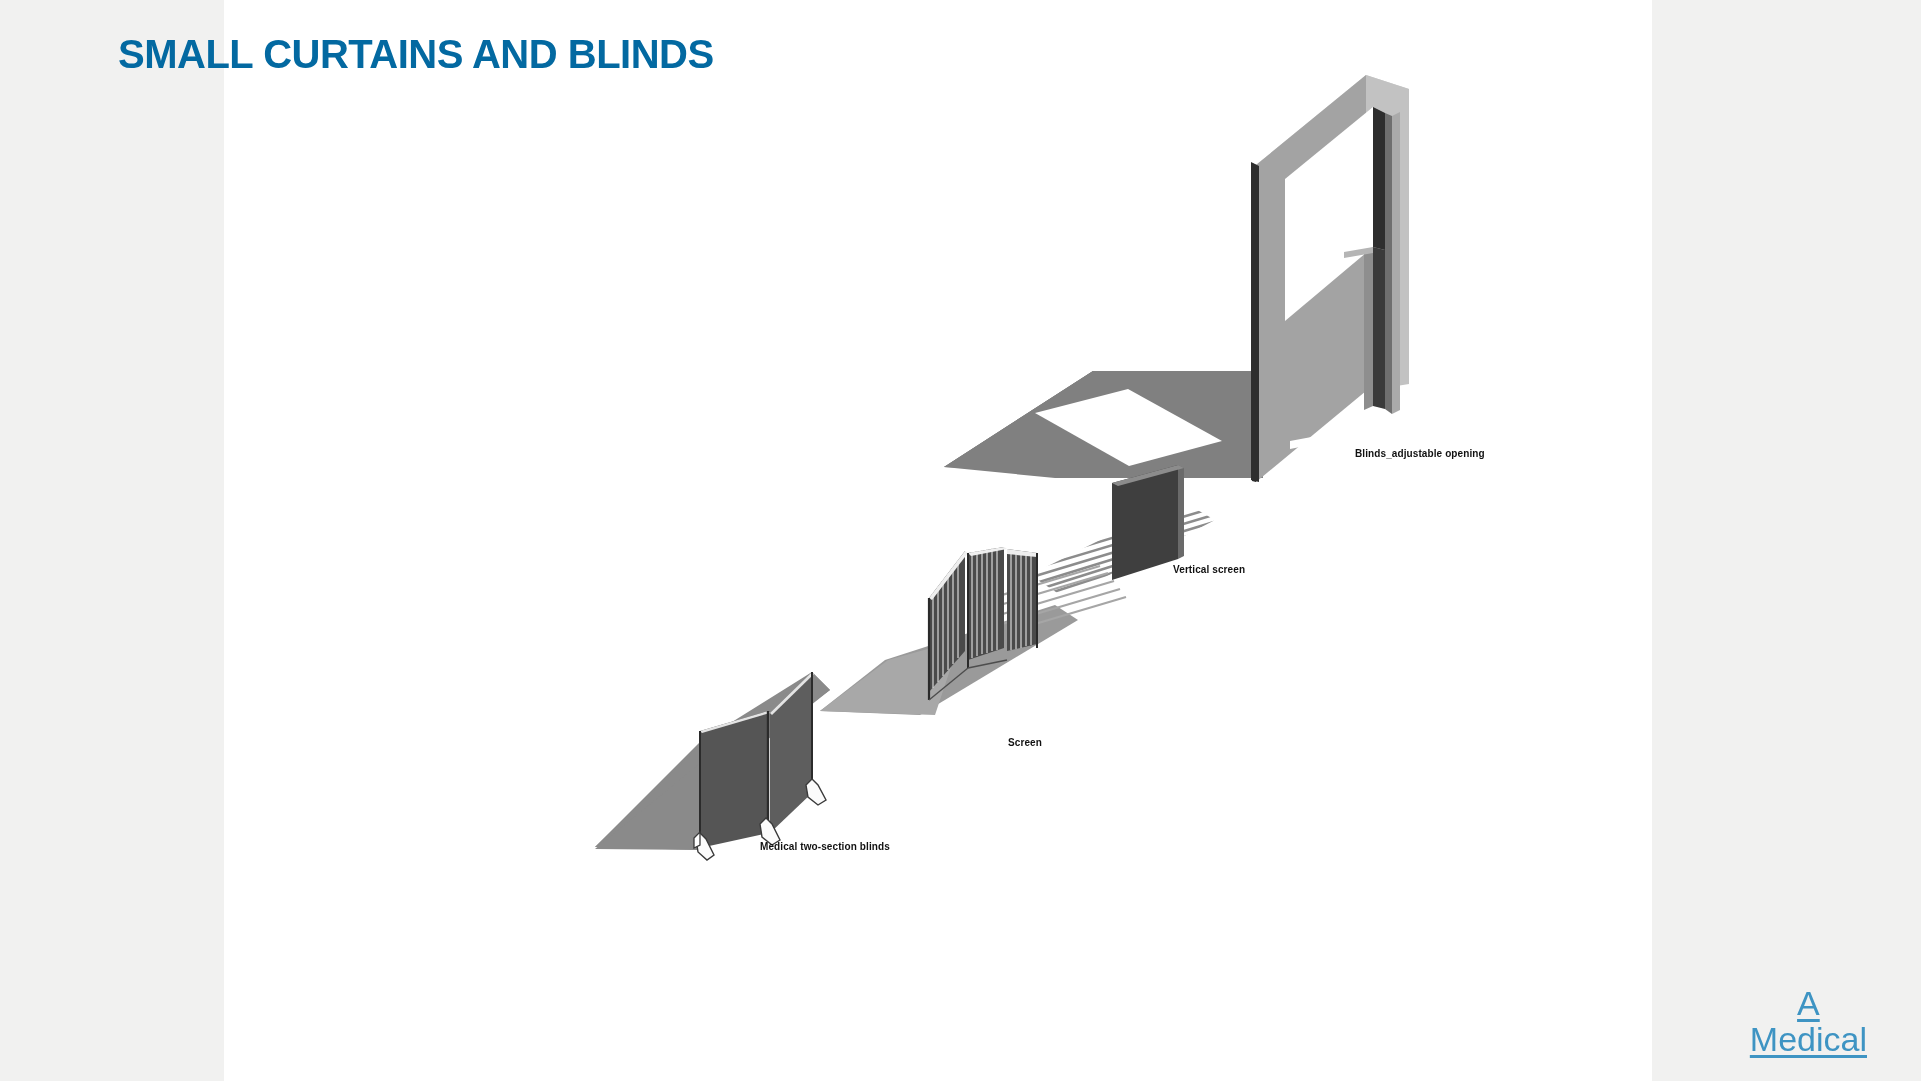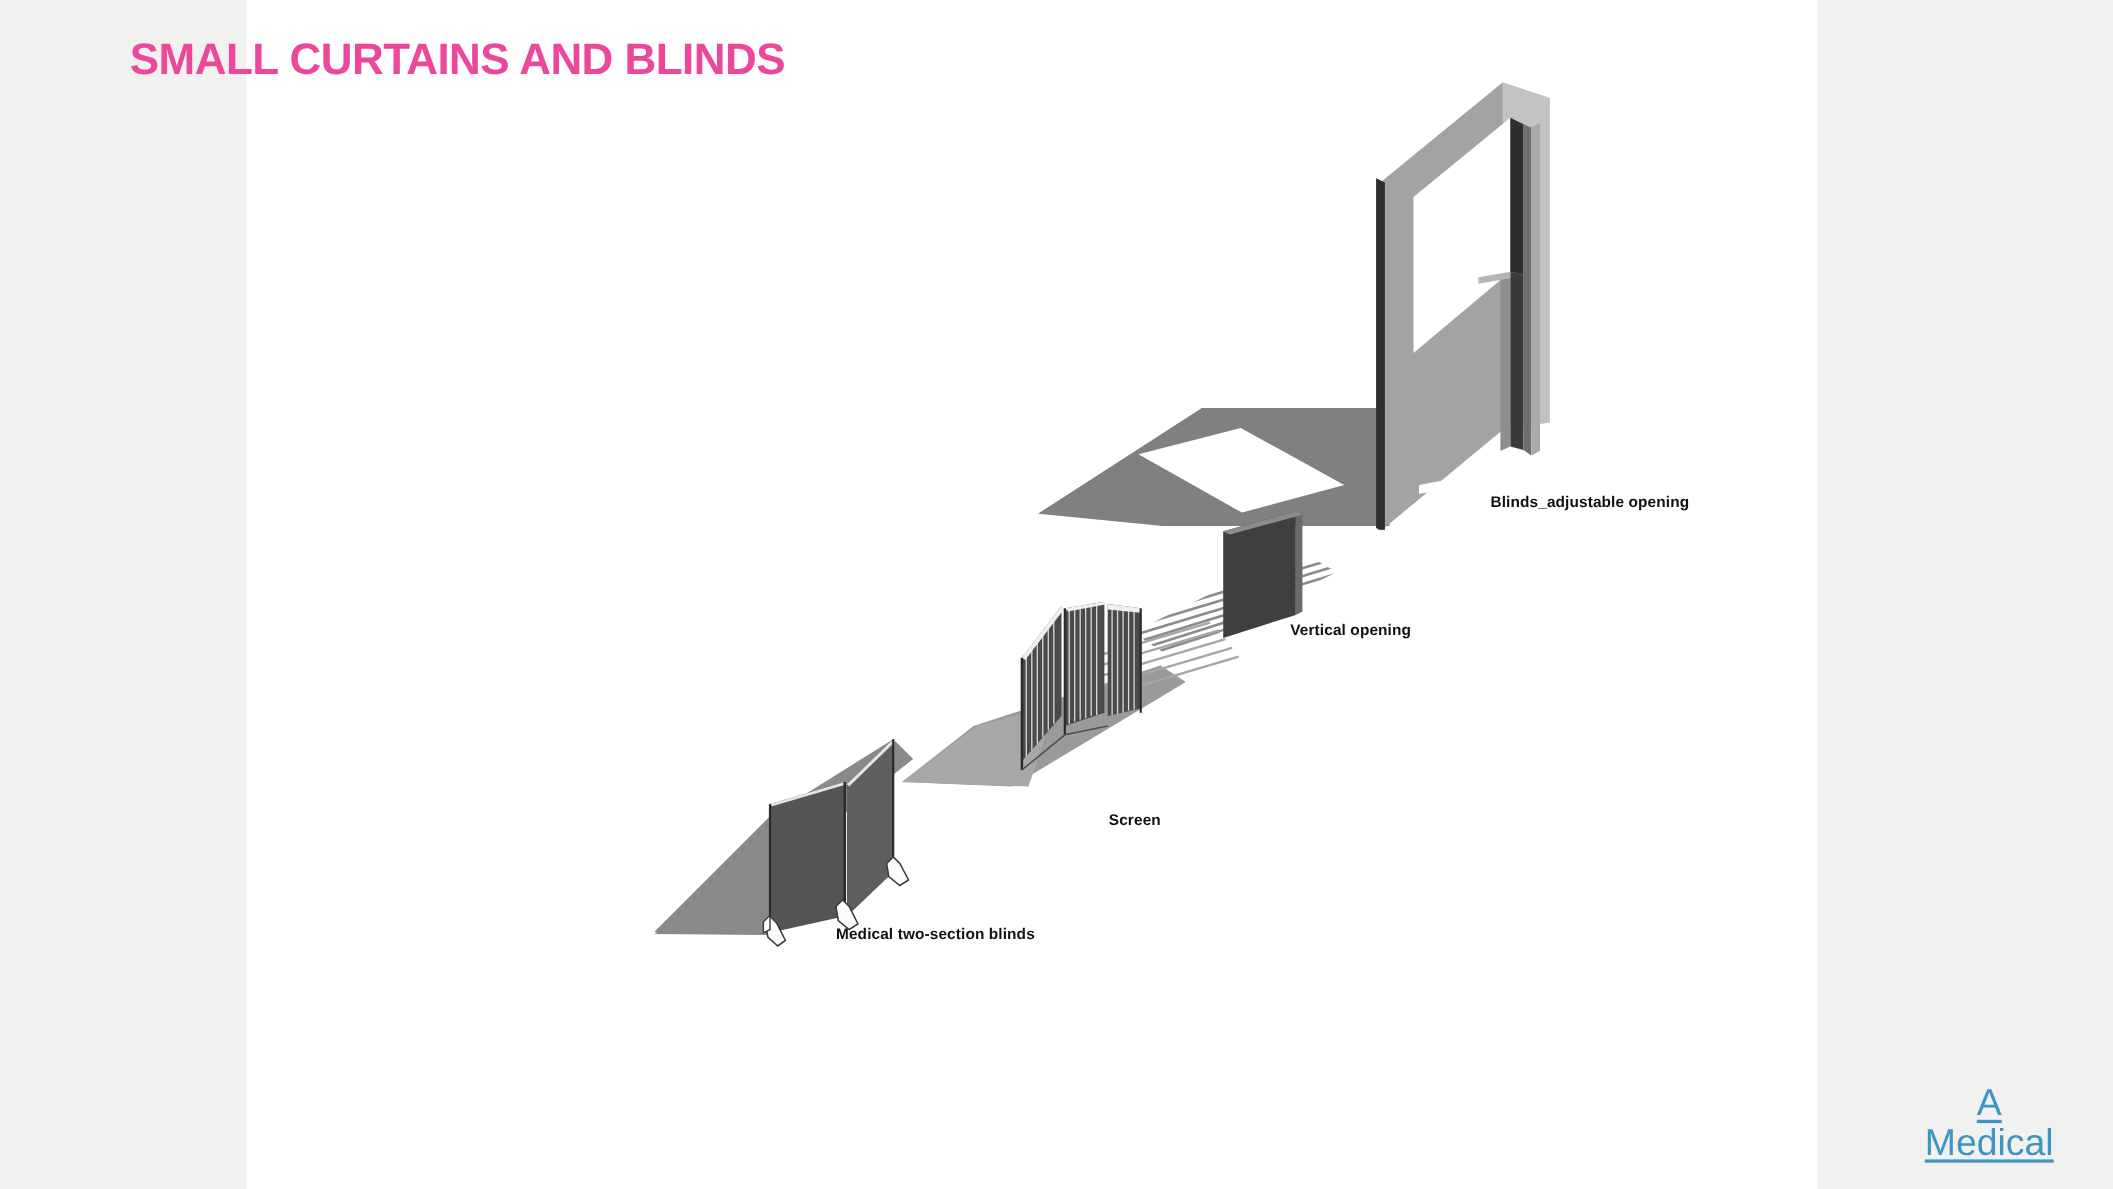--- a/index.html
+++ b/index.html
@@ -28,37 +28,37 @@
   #margin-left  { left: 0;   width: 224px; }
   #margin-right { right: 0;  width: 269px; }
 
   #slide-title {
     position: absolute;
     left: 118px;
     top: 32px;
     font-size: 40px;
     font-weight: 700;
     letter-spacing: -0.5px;
-    color: #ec4899;
+    color: #0369a1;
     white-space: nowrap;
     font-family: "Liberation Sans", sans-serif;
     text-align: center;
   }
 
   #diagram-svg {
     position: absolute;
     left: 0;
     top: 0;
     width: 1921px;
     height: 1081px;
   }
 
   .callout-label {
     position: absolute;
-    font-size: 14px;
+    font-size: 10px;
     font-weight: 700;
     color: #111111;
     white-space: nowrap;
     letter-spacing: 0.1px;
   }
 
   #watermark {
     position: absolute;
     right: 54px;
     bottom: 24px;
@@ -238,21 +238,21 @@
         <path d="M760,824 L766,818 L772,824 L780,840 L772,845 L762,837 Z"></path>
         <path d="M806,785 L812,779 L818,785 L826,800 L818,805 L808,797 Z"></path>
       </g>
       <path d="M694,838 L700,832 L700,845 L694,848 Z" fill="#ffffff" stroke="#3a3a3a" stroke-width="1.3"></path>
     </g>
 
   </svg>
 
   <div class="callout-label" style="left:1355px; top:448px;">Blinds_adjustable opening</div>
 
-  <div class="callout-label" style="left:1173px; top:564px;">Vertical opening</div>
+  <div class="callout-label" style="left:1173px; top:564px;">Vertical screen</div>
 
   <div class="callout-label" style="left:1008px; top:737px;">Screen</div>
 
   <div class="callout-label" style="left:760px; top:841px;">Medical two-section blinds</div>
 
   <div id="watermark">
     <span class="wm-line wm-line-a">A</span>
     <span class="wm-line">Medical</span>
   </div>
 

